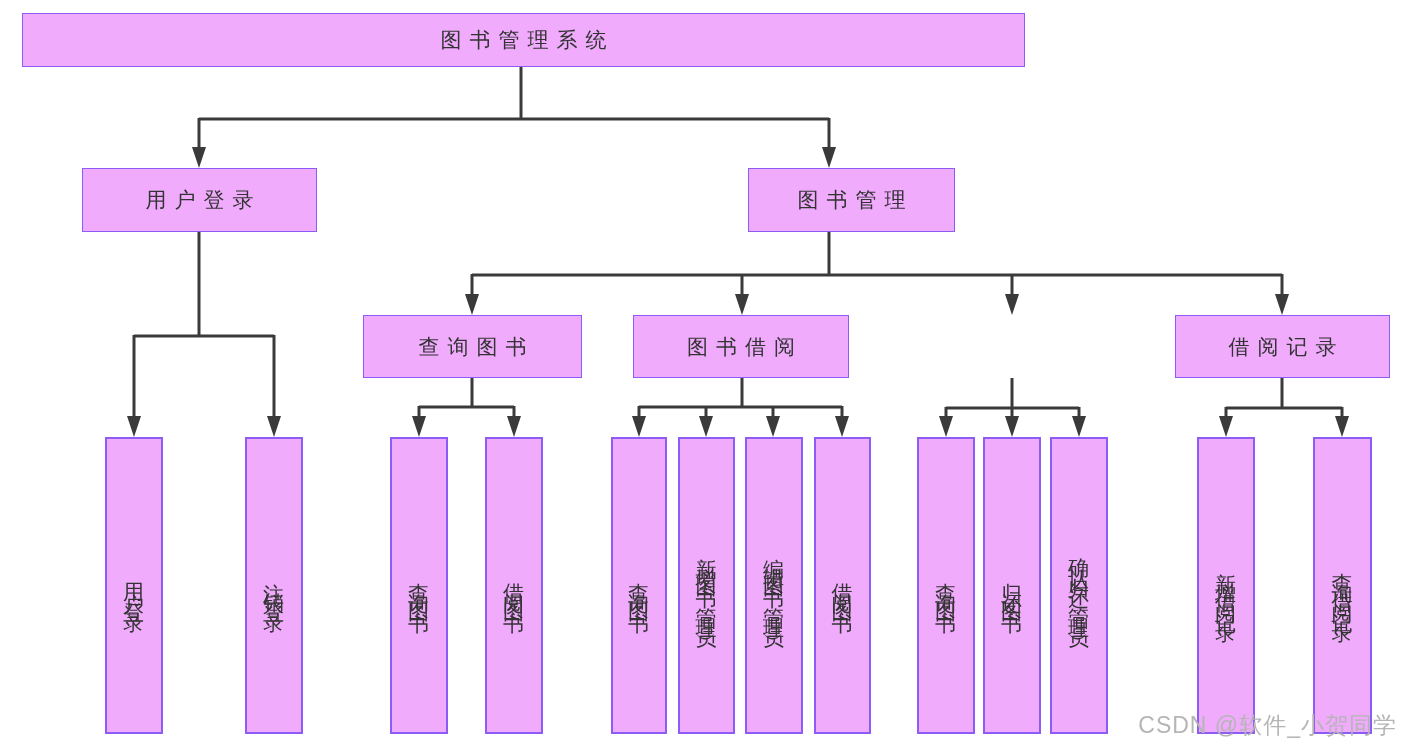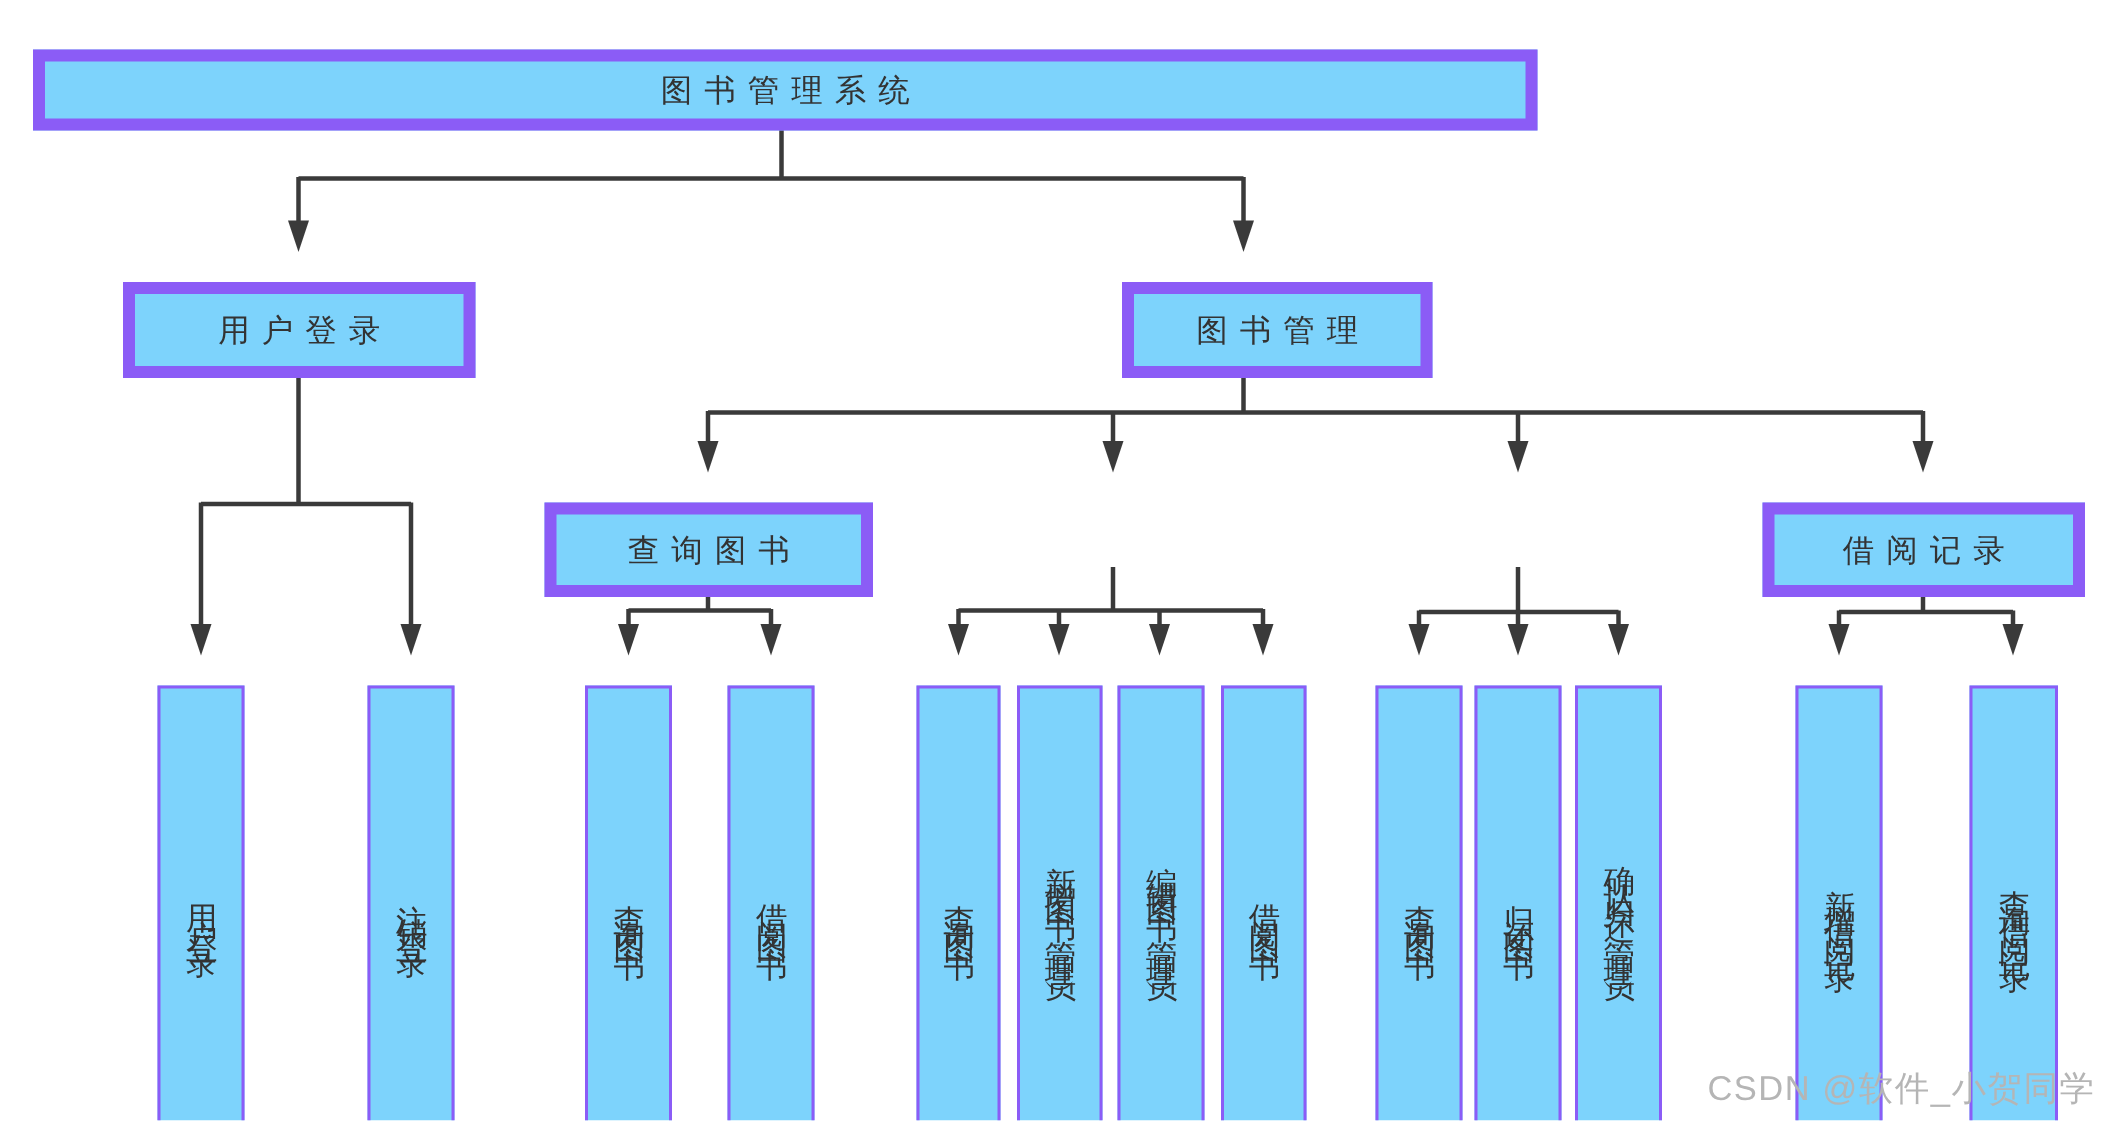--- a/index.html
+++ b/index.html
@@ -8,31 +8,30 @@
     width:1405px;height:747px;
     background:#ffffff;
     font-family:"Liberation Sans","DejaVu Sans",sans-serif;
     color:#333333;
     overflow:hidden;
   }
   .connectors{position:absolute;left:0;top:0;z-index:0;}
   .node{
     position:absolute;
     box-sizing:border-box;
-    background:#7dd3fc;
-    border:8px solid #8b5cf6;
+    background:#f0abfc;
+    border:1px solid #8b5cf6;
     display:flex;
     align-items:center;
     justify-content:center;
     z-index:1;
     font-size:21px;
     letter-spacing:8px;
     color:#333333;
     white-space:nowrap;
-    margin-top:20px;
   }
   .node span{display:block;text-indent:8px;}
   .leaf{
     border-width:2.5px;
     writing-mode:vertical-rl;
     text-orientation:mixed;
     letter-spacing:10px;
     font-size:21px;
     line-height:1;
   }
@@ -138,20 +137,23 @@
   <div class="node" style="left:82px;top:168px;width:235px;height:64px">
     <span>用户登录</span>
   </div>
   <div class="node" style="left:748px;top:168px;width:207px;height:64px">
     <span>图书管理</span>
   </div>
 
   <div class="node" style="left:363px;top:315px;width:219px;height:63px">
     <span>查询图书</span>
   </div>
+  <div class="node" style="left:633px;top:315px;width:216px;height:63px">
+    <span>图书借阅</span>
+  </div>
   <div class="node" style="left:1175px;top:315px;width:215px;height:63px">
     <span>借阅记录</span>
   </div>
 
   <div class="node leaf" style="left:105px;top:437px;width:58px;height:297px">
     <span>用户登录</span>
   </div>
   <div class="node leaf" style="left:245px;top:437px;width:58px;height:297px">
     <span>注销登录</span>
   </div>

